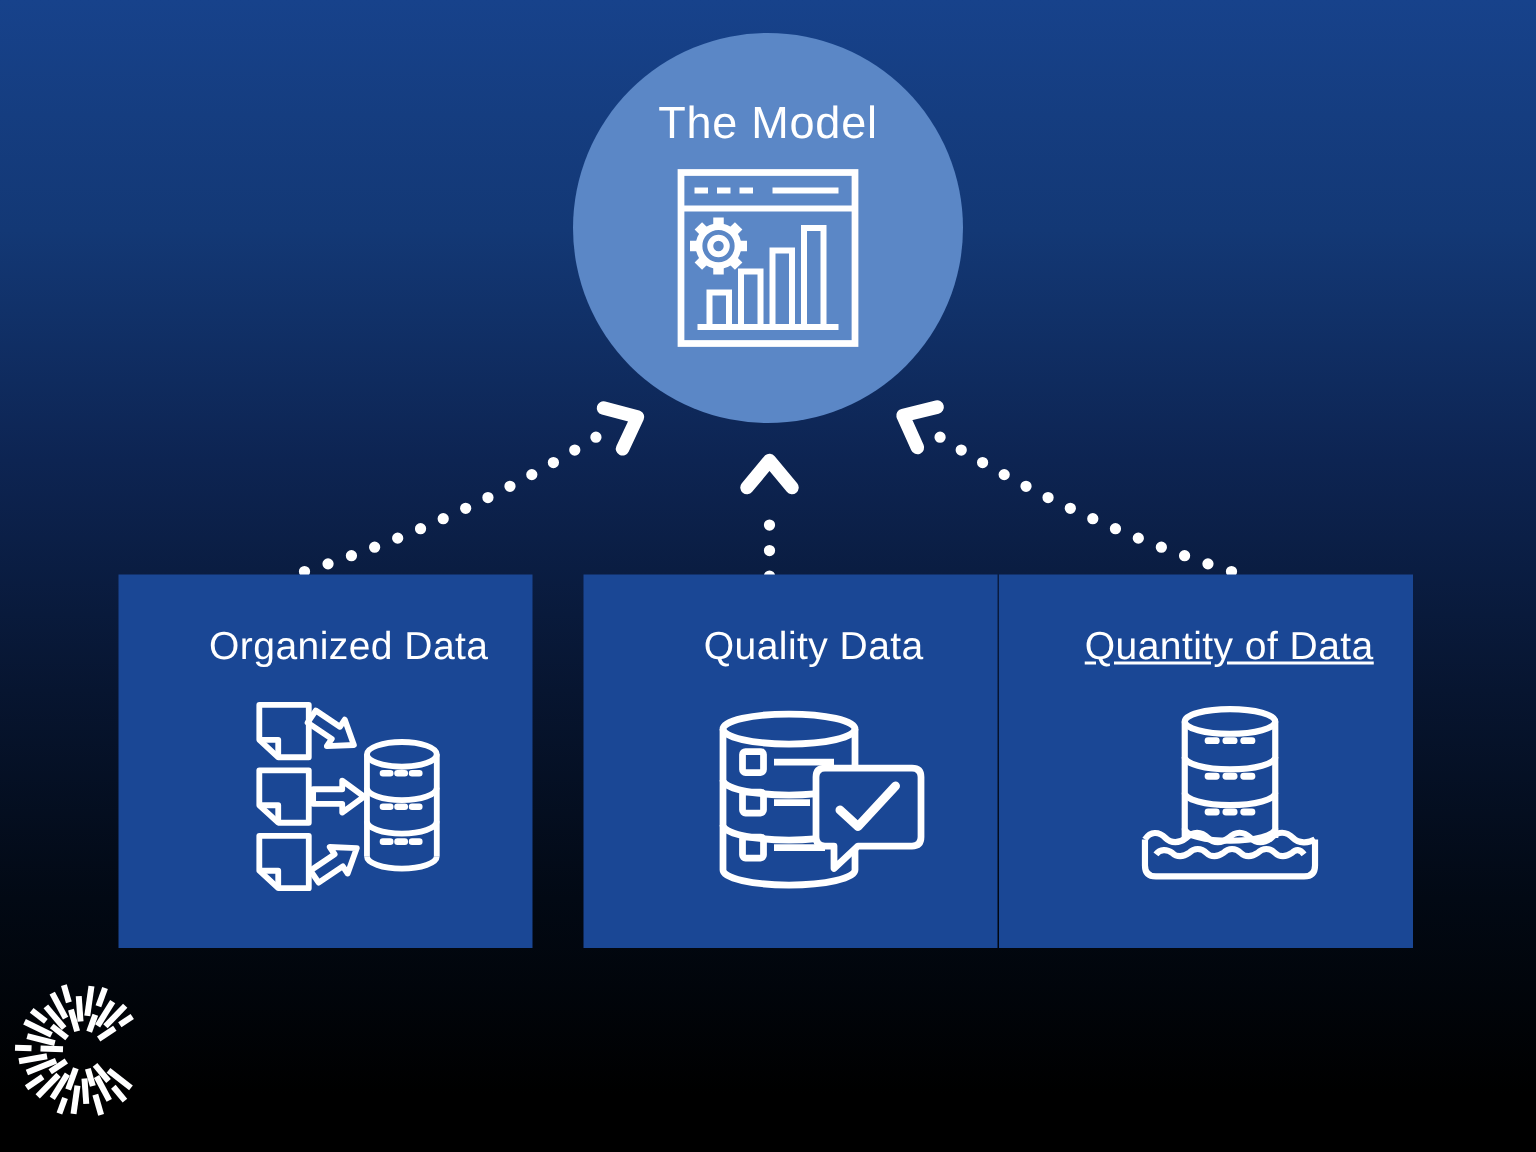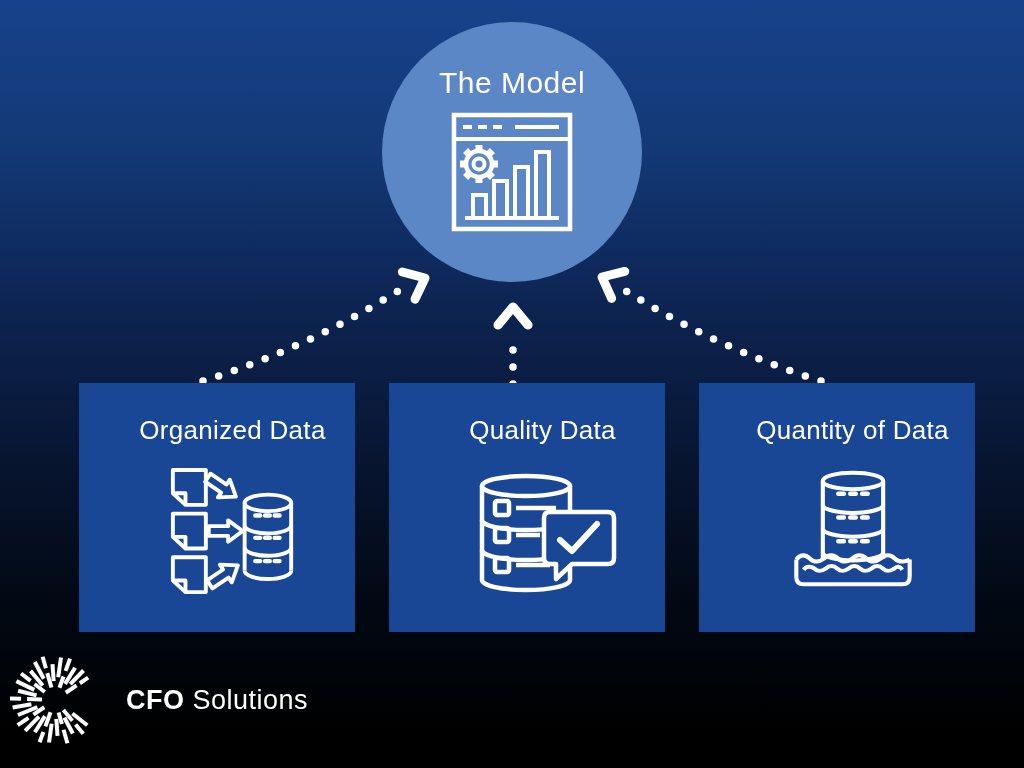--- a/index.html
+++ b/index.html
@@ -12,21 +12,21 @@
     position:absolute;left:382px;top:22px;width:260px;height:260px;border-radius:50%;
     background:#5B87C6;display:flex;flex-direction:column;align-items:center;
   }
   .model-title{margin-top:44px;font-size:30px;font-weight:400;letter-spacing:.5px;}
   .model-circle svg{margin-top:12px;}
   .connectors{position:absolute;left:0;top:0;pointer-events:none;}
   .data-box{
     position:absolute;top:383px;width:245px;height:249px;background:#1A4795;
     display:flex;flex-direction:column;align-items:center;padding-left:31px;
   }
-  .box-org{left:79px;} .box-qual{left:389px;text-align:right;} .box-quant{left:699px;}
+  .box-org{left:79px;} .box-qual{left:389px;text-align:right;} .box-quant{left:666px;text-decoration:underline;}
   .box-title{margin-top:32px;font-size:26px;font-weight:400;letter-spacing:.3px;white-space:nowrap;}
   .box-icon{margin-top:22px;}
   .brand{position:absolute;left:6px;top:650px;height:100px;display:flex;align-items:center;gap:20px;}
   .brand-text{font-size:27px;letter-spacing:.5px;white-space:nowrap;}
   .brand-text .b{font-weight:700;margin-right:8px;}
   svg{display:block;}
 </style>
 </head>
 <body>
 
@@ -160,18 +160,15 @@
         <line x1="19" y1="0" x2="36" y2="0" transform="rotate(266)"></line>
         <line x1="23" y1="0" x2="43" y2="0" transform="rotate(278)"></line>
         <line x1="13" y1="0" x2="25" y2="0" transform="rotate(290)"></line>
           <line x1="31" y1="0" x2="44" y2="0" transform="rotate(290)"></line>
         <line x1="19" y1="0" x2="38" y2="0" transform="rotate(302)"></line>
         <line x1="22" y1="0" x2="41" y2="0" transform="rotate(314)"></line>
         <line x1="13" y1="0" x2="26" y2="0" transform="rotate(326)"></line>
           <line x1="30" y1="0" x2="40" y2="0" transform="rotate(326)"></line>
       </g>
     </svg>
-    <div class="brand-text">
-      <span class="b">CFO</span><span>Solutions</span>
-    </div>
   </div>
 
 </div>
 
 </body></html>

